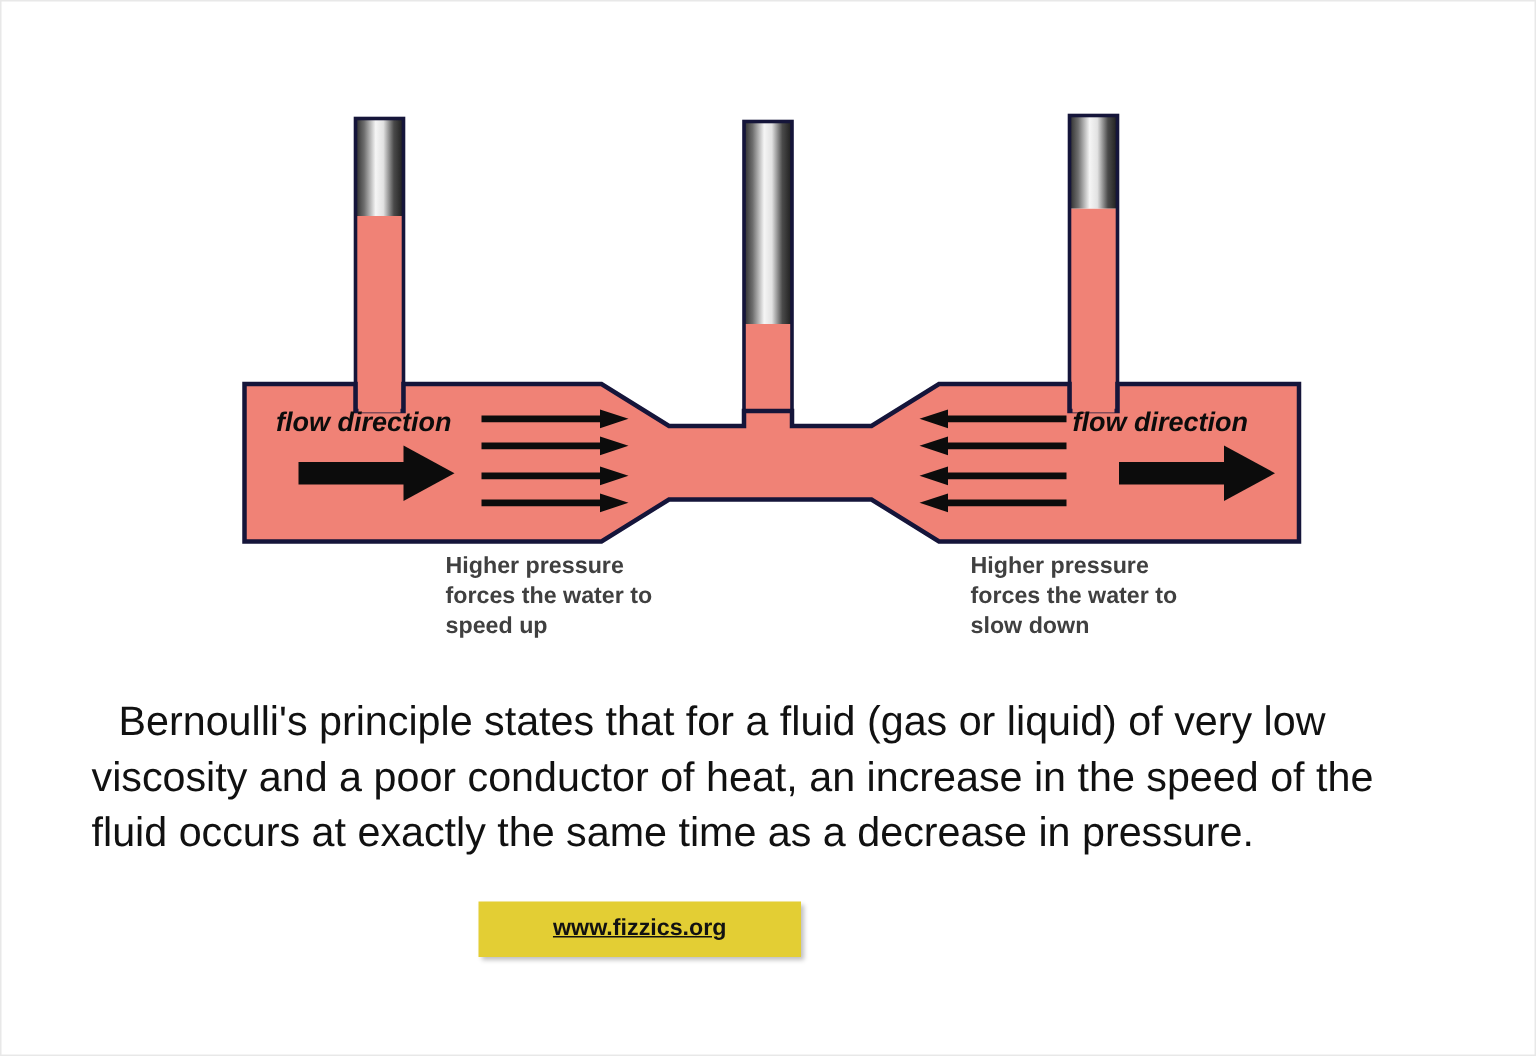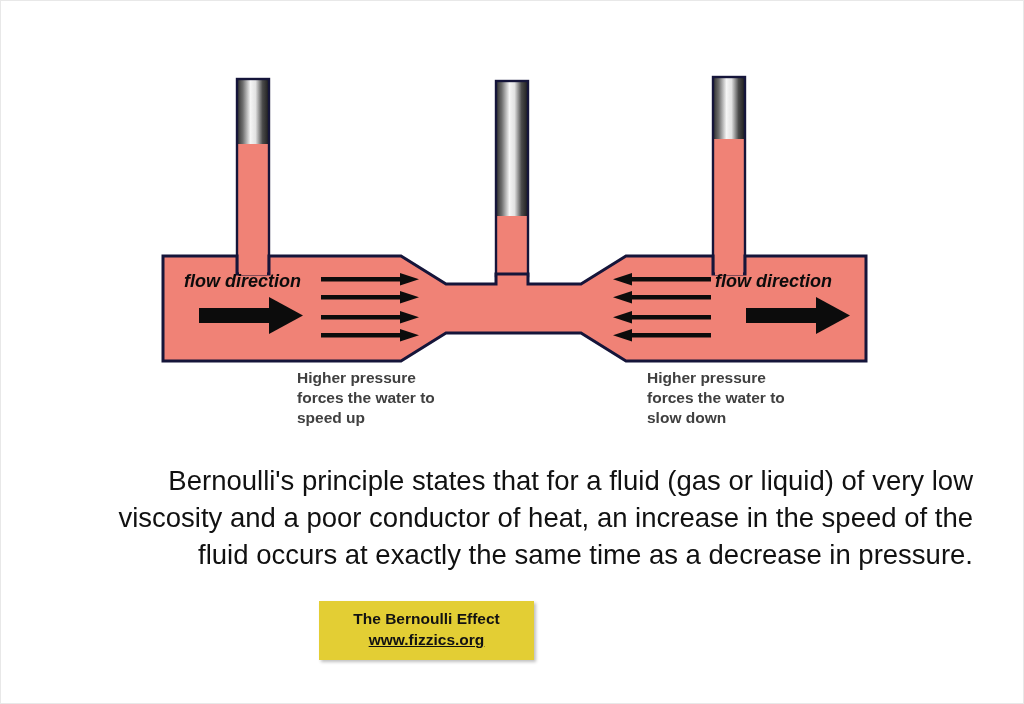--- a/index.html
+++ b/index.html
@@ -61,21 +61,21 @@
   
   #explanation {
     position: absolute;
     left: 60px;
     top: 462px;
     width: 912px;
     font-size: 27.5px;
     line-height: 1.34;
     color: #111111;
     text-indent: 18px;
-    text-align: right;
+    text-align: left;
   }
 
   
   #credit-box {
     position: absolute;
     left: 318px;
     top: 600px;
     width: 215px;
     padding: 7px 0 9px 0;
     background: #e3ce34;
@@ -202,17 +202,16 @@
 speed up</div>
 
     <div id="caption-right" class="pipe-caption">Higher pressure
 forces the water to
 slow down</div>
   </div>
 
   <div id="explanation">Bernoulli's principle states that for a fluid (gas or liquid) of very low viscosity and a poor conductor of heat, an increase in the speed of the fluid occurs at exactly the same time as a decrease in pressure.</div>
 
   <div id="credit-box">
-    <div class="credit-line">The Bernoulli Effect</div>
     <div class="credit-line credit-url">www.fizzics.org</div>
   </div>
 
 </div>
 
 </body></html>

